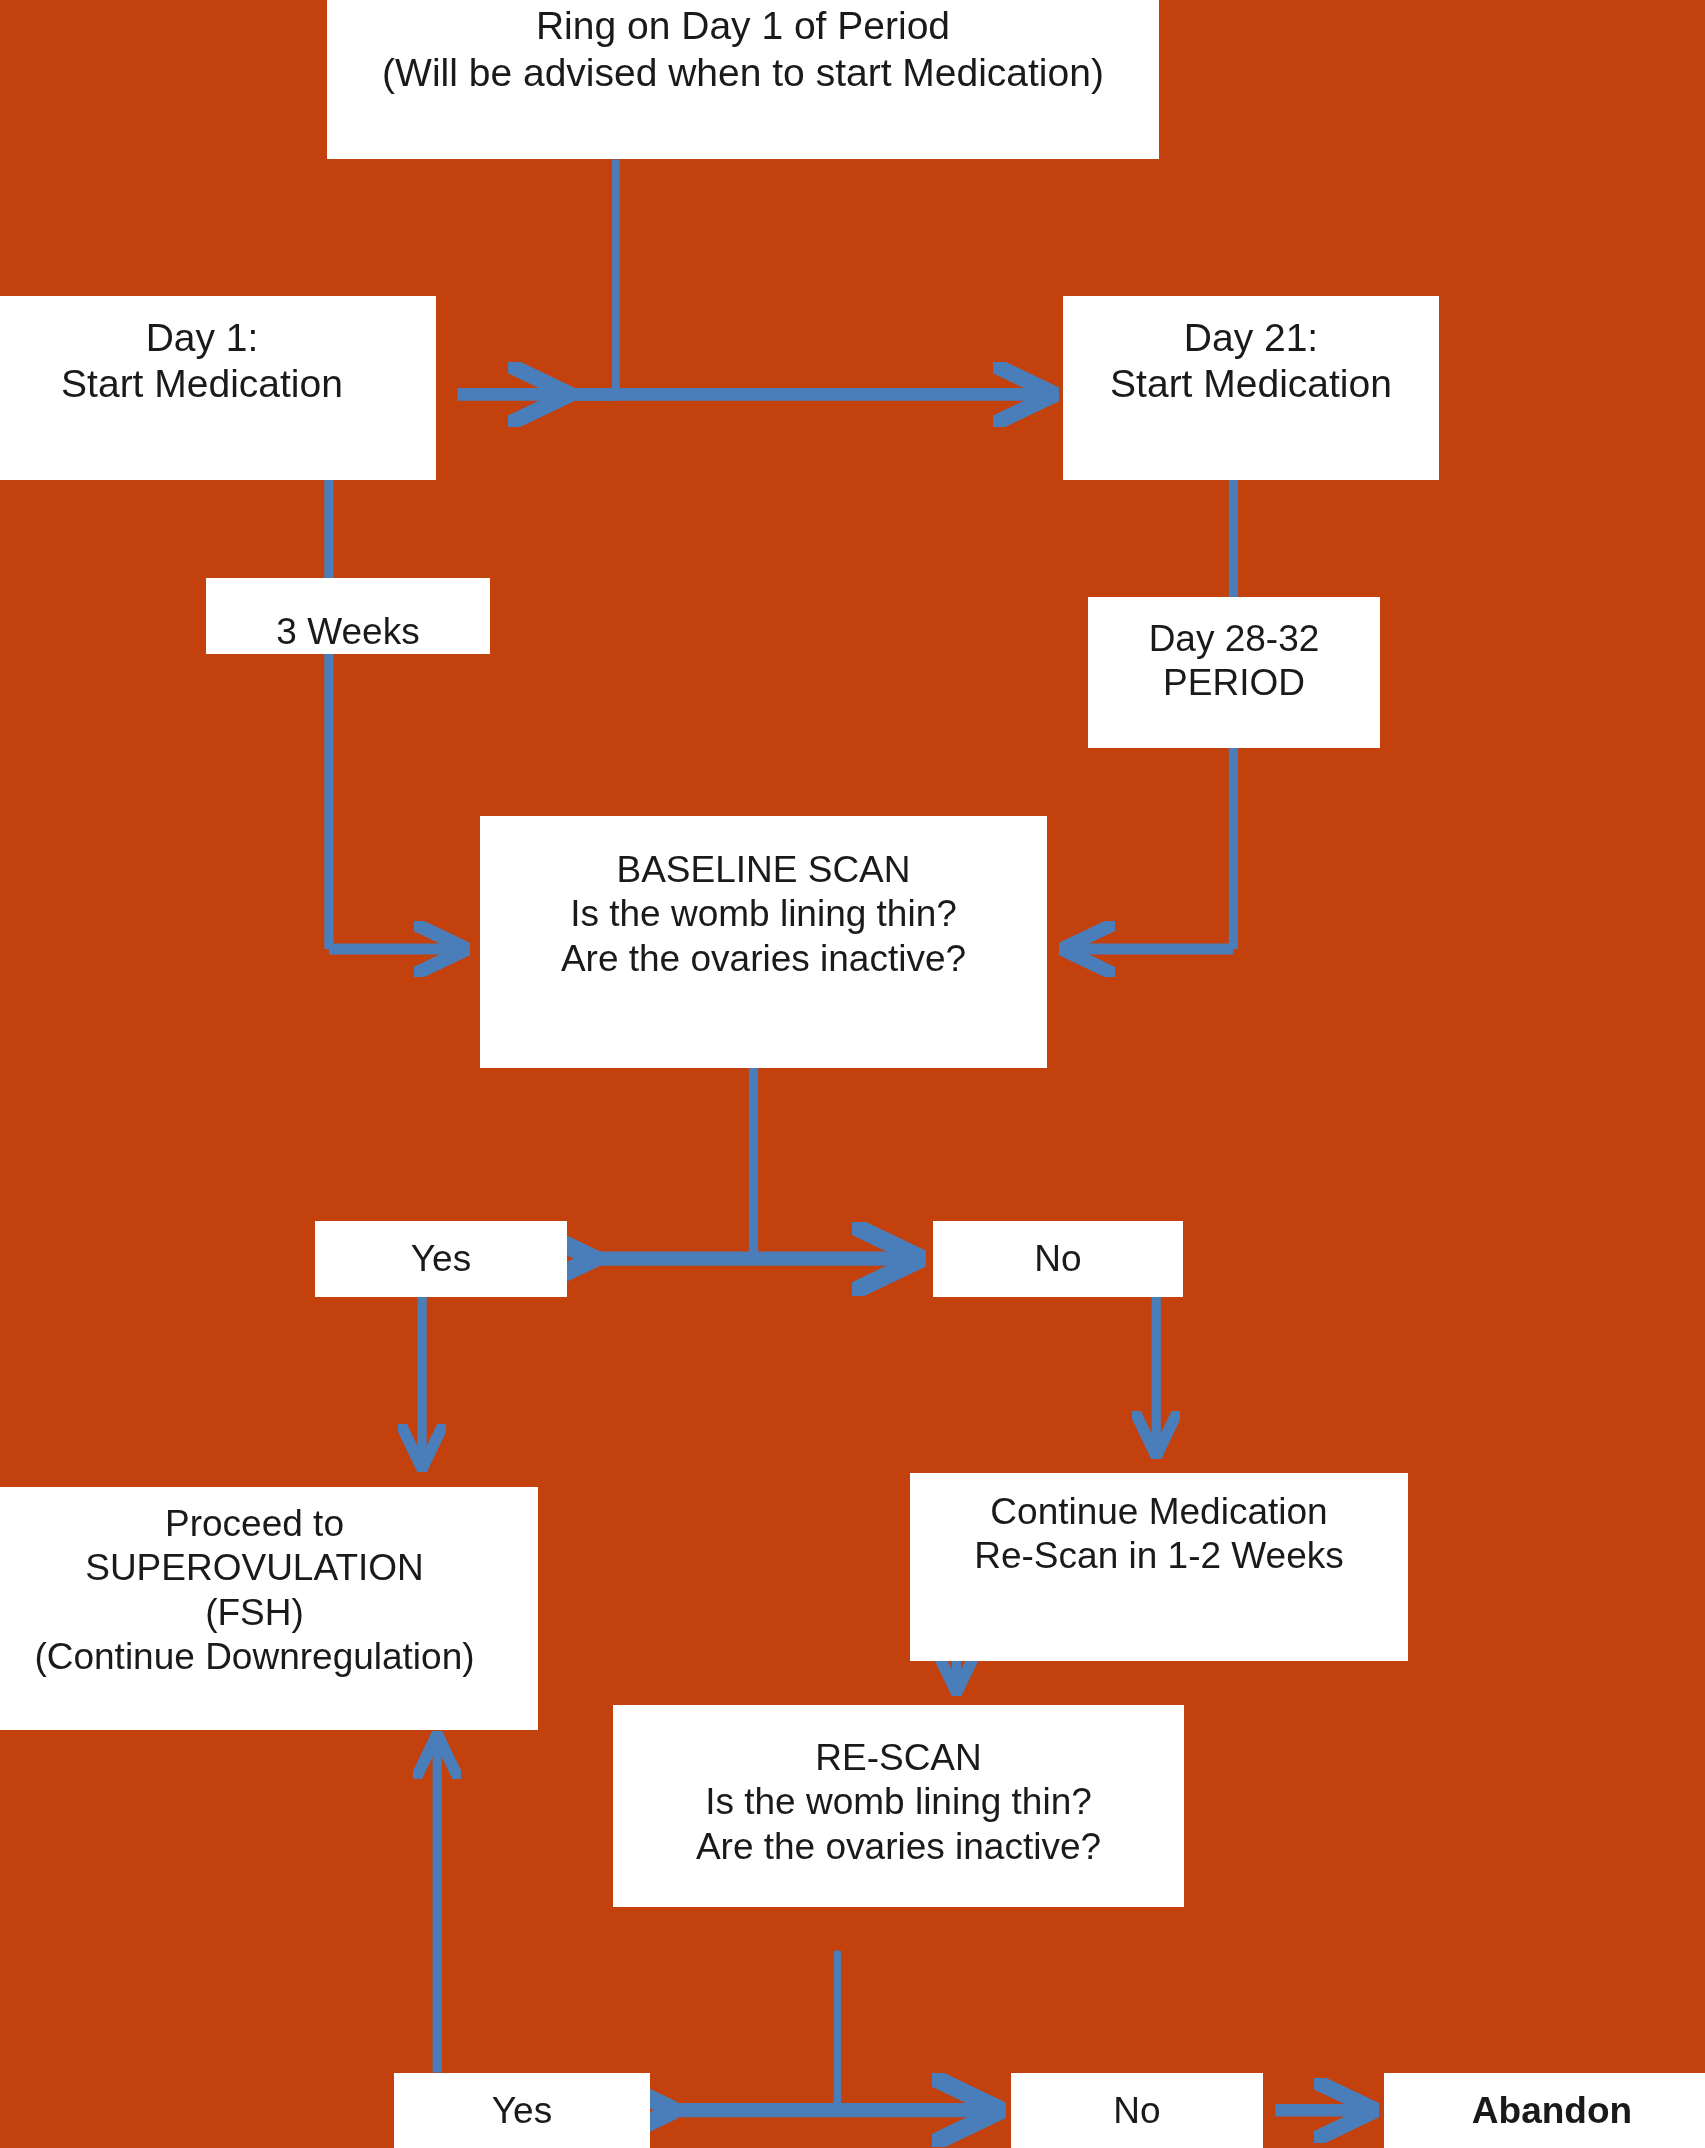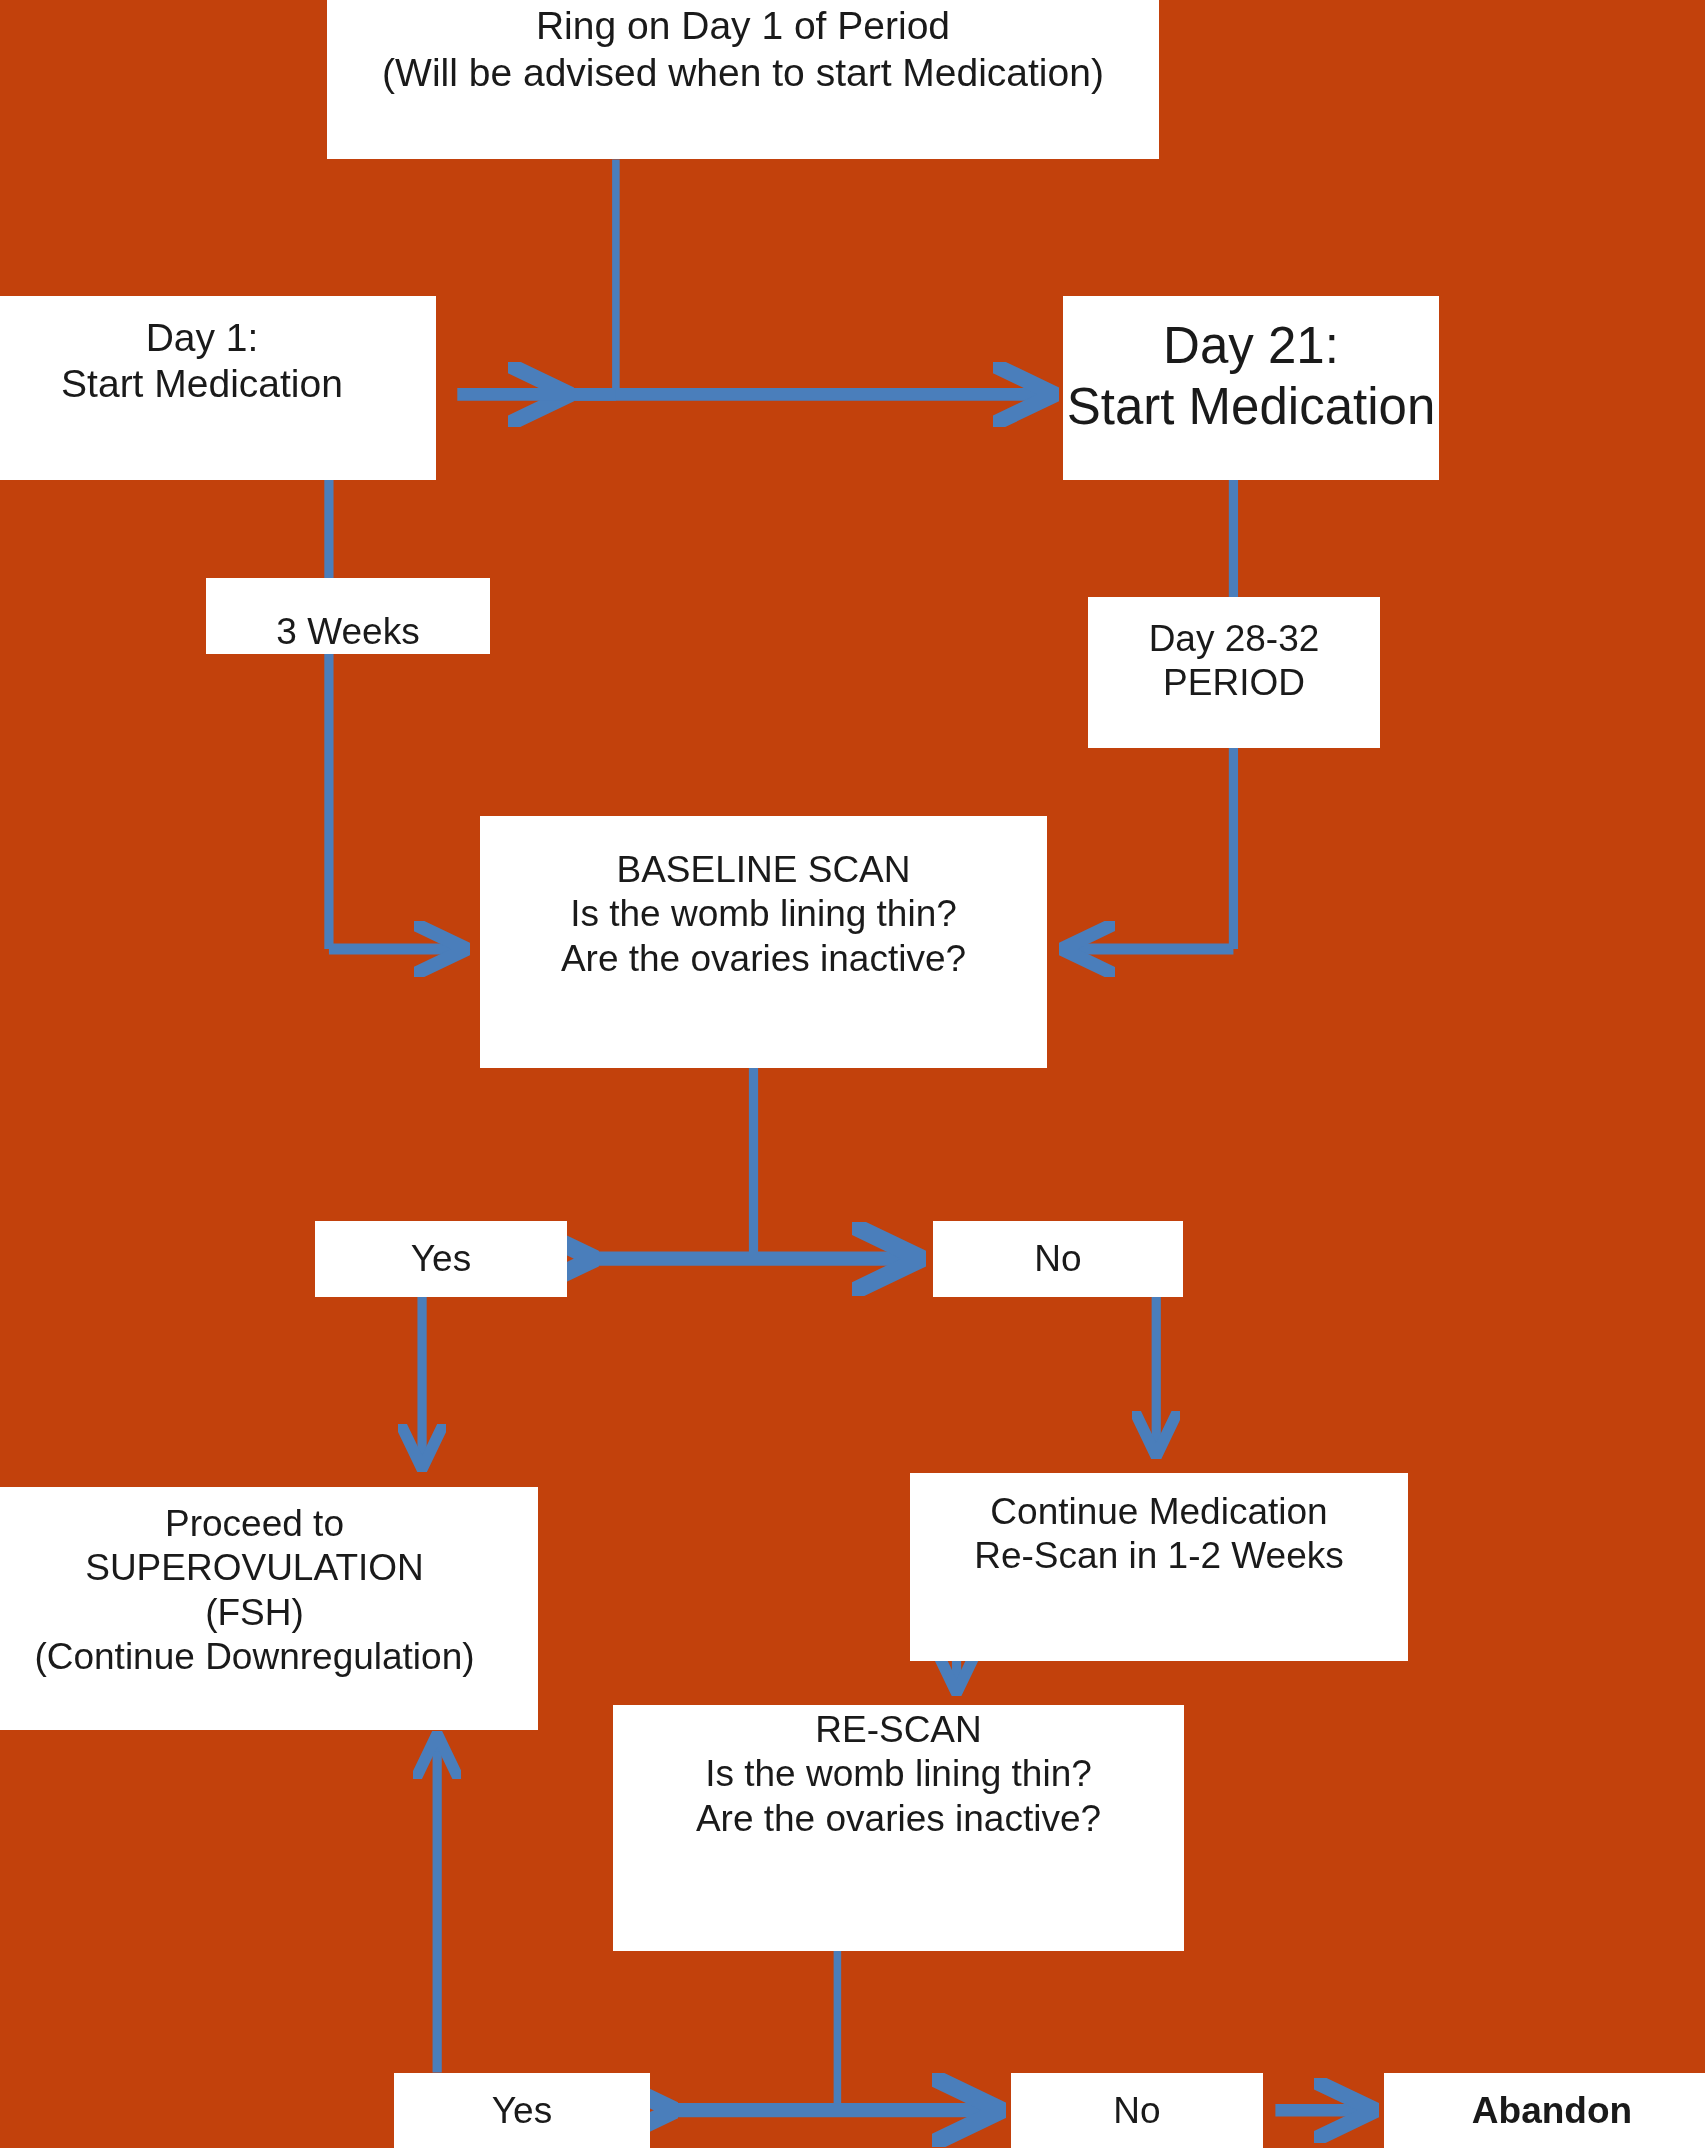--- a/index.html
+++ b/index.html
@@ -36,21 +36,21 @@
   #node-ring {
     left: 327px; top: -22px; width: 832px; height: 181px;
     font-size: 39px; padding-top: 25px;
   }
   #node-day1 {
     left: -32px; top: 296px; width: 468px; height: 184px;
     font-size: 39px; padding-top: 18.5px;
   }
   #node-day21 {
     left: 1063px; top: 296px; width: 376px; height: 184px;
-    font-size: 51px; padding-top: 18.5px;
+    font-size: 39px; padding-top: 18.5px;
   }
   #node-3weeks {
     left: 206px; top: 578px; width: 284px; height: 76px;
     font-size: 37px; justify-content: flex-end;
   }
   #node-period {
     left: 1088px; top: 597px; width: 292px; height: 151px;
     font-size: 37px; padding-top: 20px;
   }
   #node-baseline {
@@ -67,22 +67,22 @@
   }
   #node-superovulation {
     left: -28.5px; top: 1487px; width: 566px; height: 243px;
     font-size: 37px; padding-top: 15px;
   }
   #node-continue-med {
     left: 910px; top: 1473px; width: 498px; height: 188px;
     font-size: 37px; padding-top: 17px;
   }
   #node-rescan {
-    left: 613px; top: 1705px; width: 571px; height: 246px;
-    font-size: 37px; padding-top: 3px;
+    left: 613px; top: 1705px; width: 571px; height: 202px;
+    font-size: 37px; padding-top: 31px;
   }
   #node-yes-2 {
     left: 394px; top: 2073px; width: 256px; height: 76px;
     font-size: 37px; justify-content: center;
   }
   #node-no-2 {
     left: 1011px; top: 2073px; width: 252px; height: 76px;
     font-size: 37px; justify-content: center;
   }
   #node-abandon {

